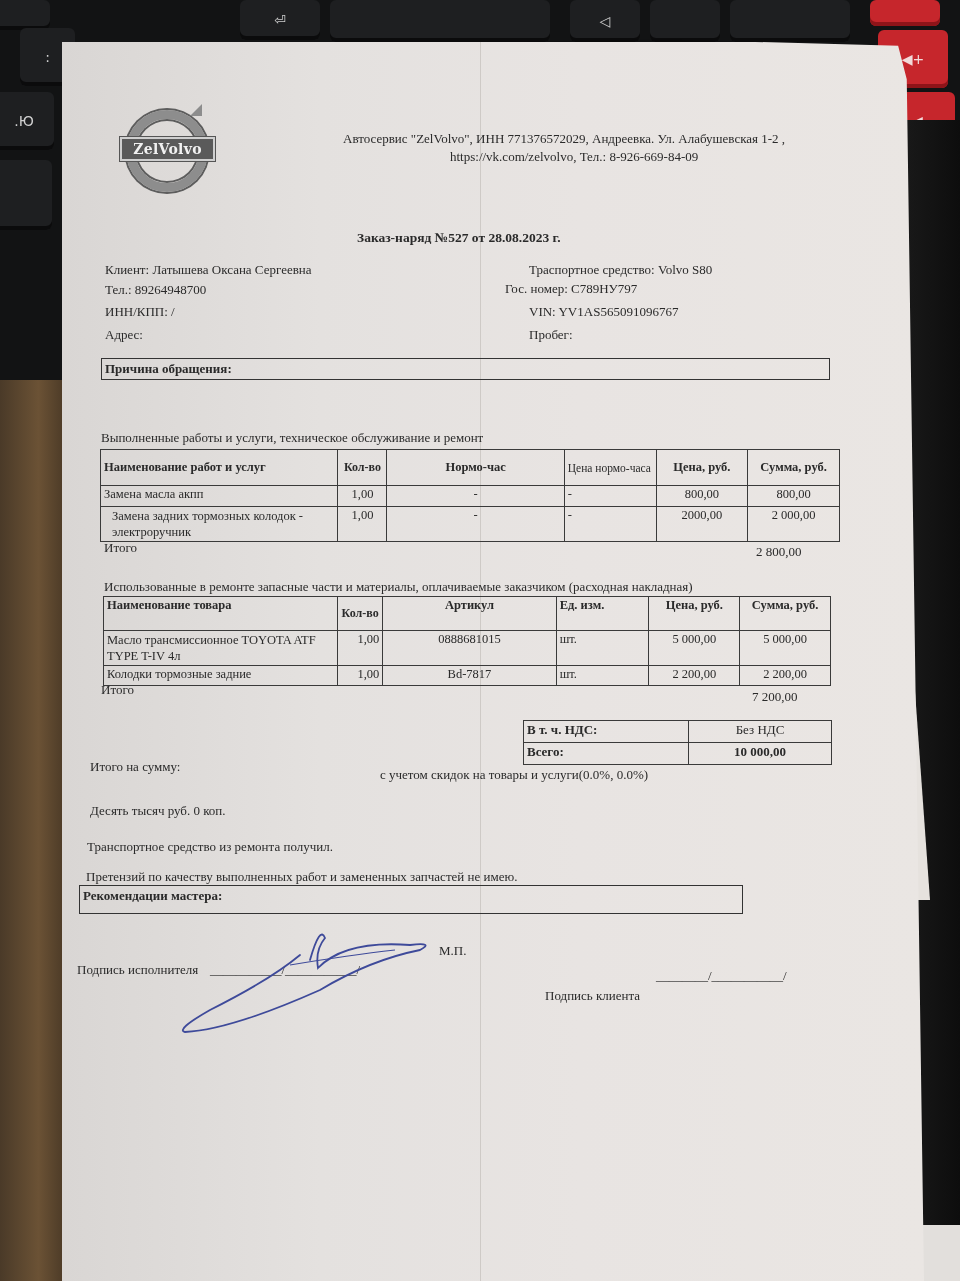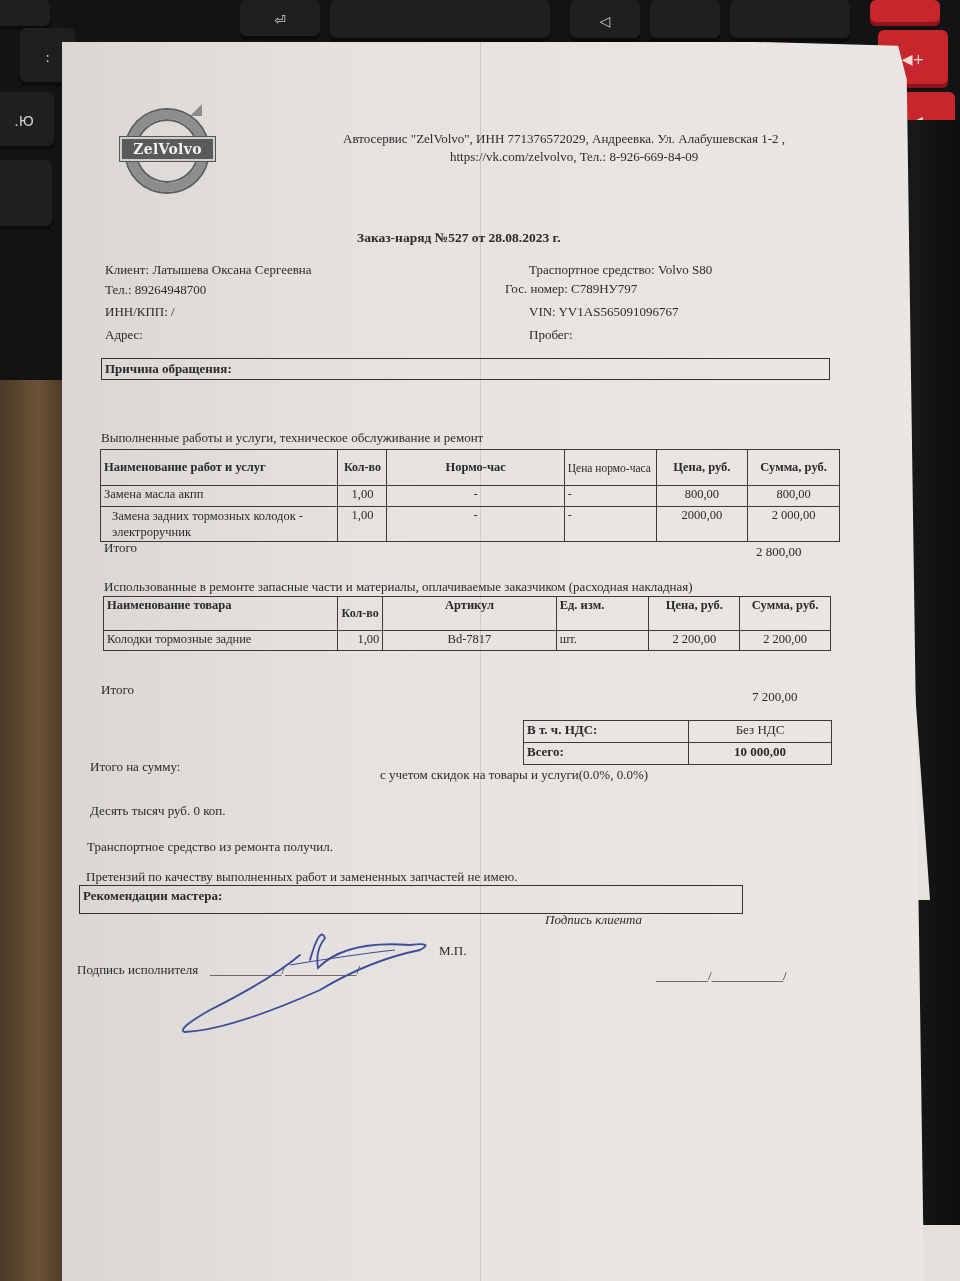--- a/index.html
+++ b/index.html
@@ -196,20 +196,28 @@
 <table class="grid" style="left:103px;top:596px;width:728px;">
   <tbody>
       <tr style="height:34px;">
     <th class="left" style="width:232px;vertical-align:top;">Наименование товара</th>
     <th style="width:45px;font-size:12px;">Кол-во</th>
     <th style="width:172px;vertical-align:top;">Артикул</th>
     <th class="left" style="width:92px;vertical-align:top;">Ед. изм.</th>
     <th style="width:90px;vertical-align:top;">Цена, руб.</th>
     <th style="width:90px;vertical-align:top;">Сумма, руб.</th>
   </tr>
+  <tr style="height:32px;">
+    <td style="white-space:normal;line-height:16px;">Масло трансмиссионное TOYOTA ATF TYPE T-IV 4л</td>
+    <td class="r">1,00</td>
+    <td class="c">0888681015</td>
+    <td>шт.</td>
+    <td class="c">5 000,00</td>
+    <td class="c">5 000,00</td>
+  </tr>
   <tr style="height:20px;">
     <td>Колодки тормозные задние</td>
     <td class="r">1,00</td>
     <td class="c">Bd-7817</td>
     <td>шт.</td>
     <td class="c">2 200,00</td>
     <td class="c">2 200,00</td>
   </tr>
 </tbody>
   </table>
@@ -234,19 +242,19 @@
 
 <div class="abs txt" style="left:87px;top:839px;">Транспортное средство из ремонта получил.</div>
 <div class="abs txt" style="left:86px;top:869px;">Претензий по качеству выполненных работ и замененных запчастей не имею.</div>
 <div class="box" style="left:79px;top:885px;width:664px;height:29px;">
   <span>Рекомендации мастера:</span>
 </div>
 
 <div class="abs txt" style="left:439px;top:943px;">М.П.</div>
 <div class="abs txt" style="left:77px;top:962px;">Подпись исполнителя</div>
 <div class="abs txt" style="left:210px;top:962px;">___________/___________/</div>
-<div class="abs txt" style="left:545px;top:912px;font-style:italic;">Подпись клиента</div>
+<div class="abs txt" style="left:545px;top:988px;">Подпись клиента</div>
 <div class="abs txt" style="left:656px;top:968px;">________/___________/</div>
 
 <svg class="signature" width="300" height="120" viewBox="0 0 300 120">
   <path d="M140 40 Q150 5 155 18 Q145 30 148 48 Q175 20 240 25 Q265 22 250 30 Q200 40 150 70 Q60 110 15 112 Q5 110 40 90 Q100 60 130 35" fill="none" stroke="#3e4a9a" stroke-width="1.8" stroke-linecap="round"></path>
   <path d="M120 45 Q180 35 225 30" fill="none" stroke="#3e4a9a" stroke-width="1.2"></path>
 </svg>
 
 </body></html>

